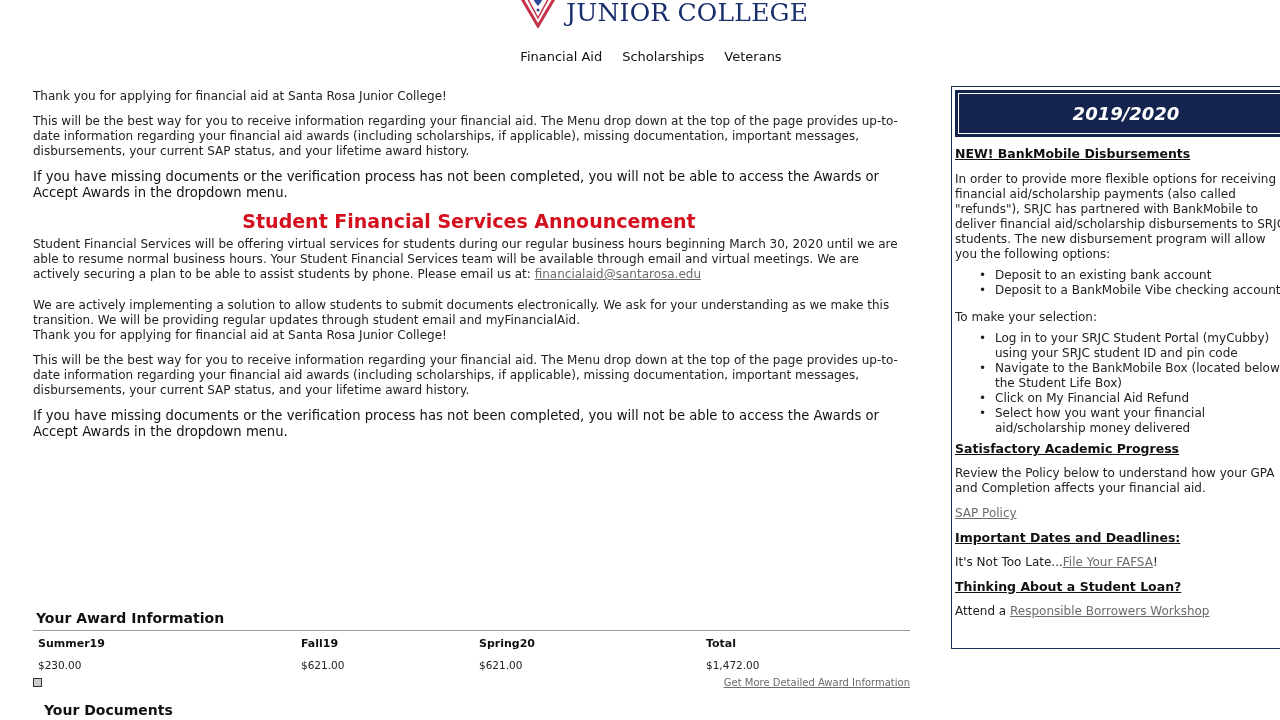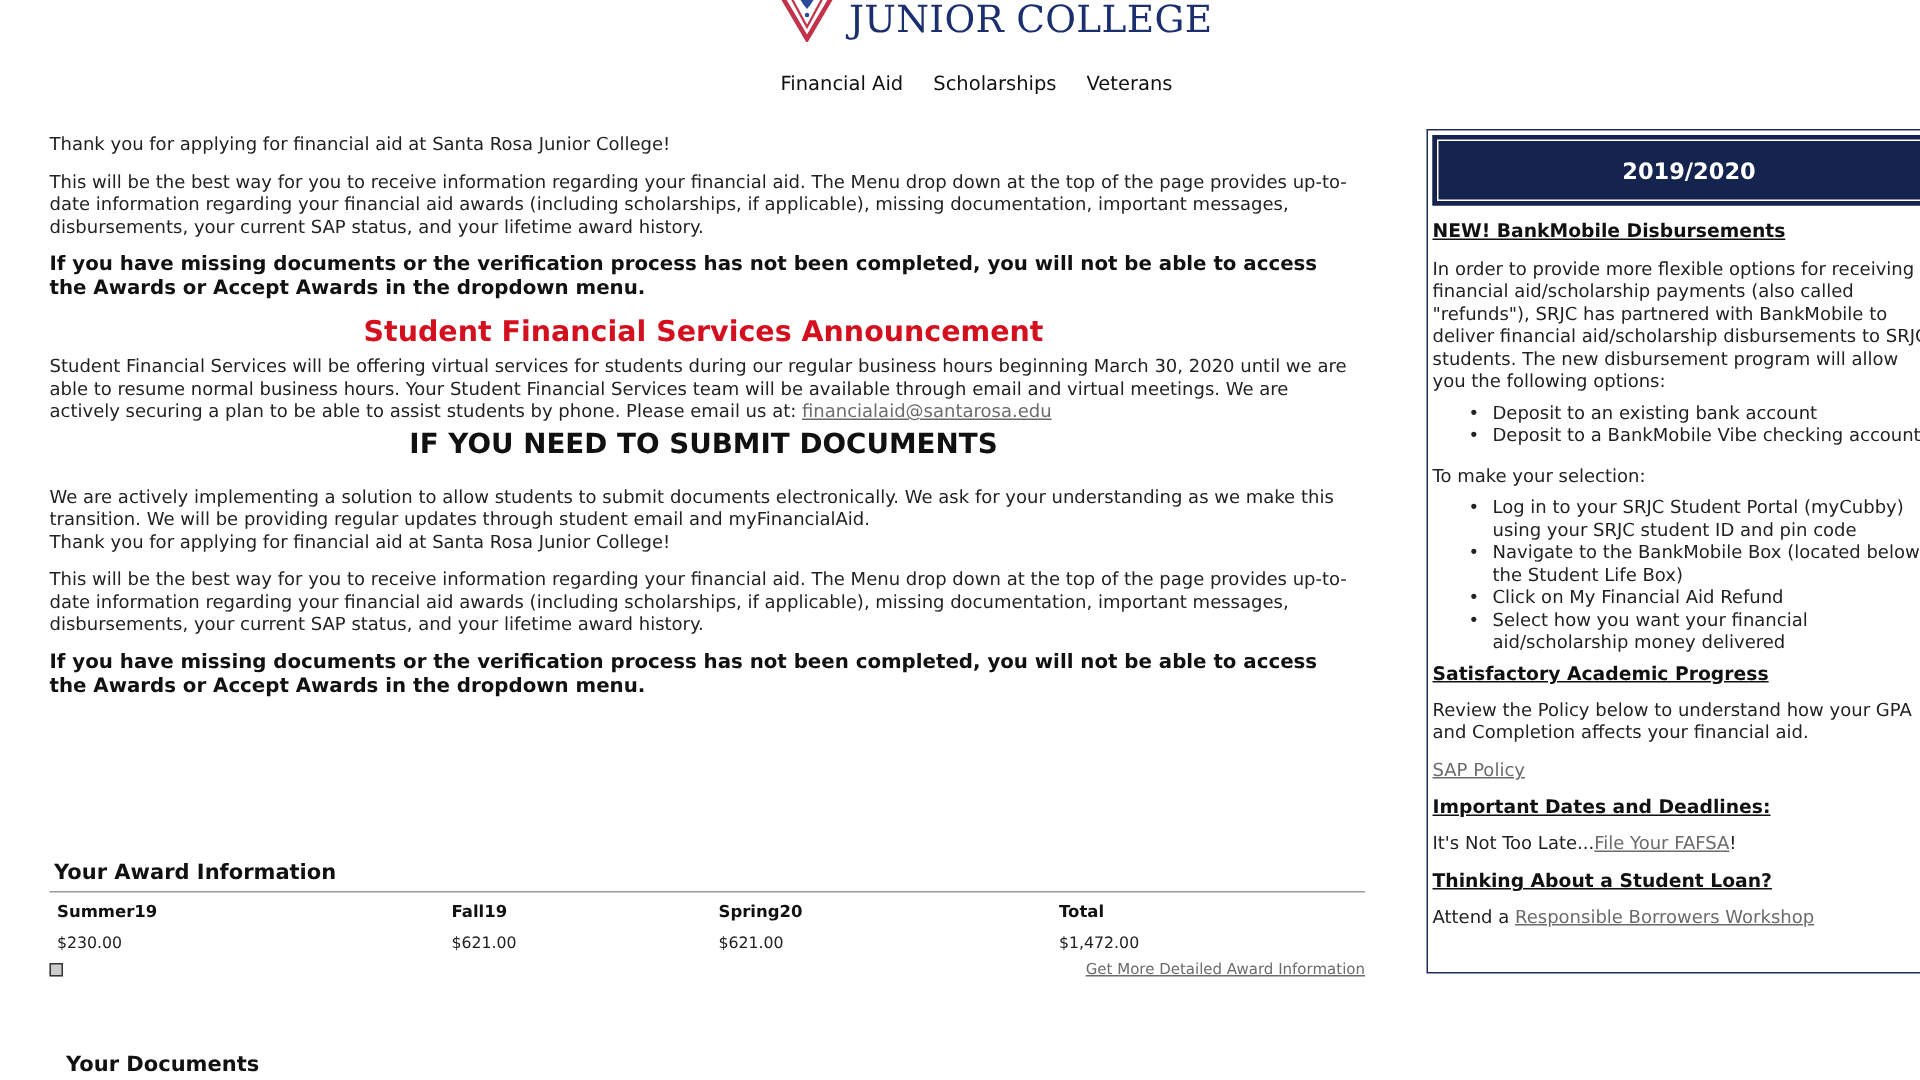--- a/index.html
+++ b/index.html
@@ -11,40 +11,40 @@
   .logo-heart { width: 44px; height: 36px; position: relative; }
   .logo-text { font-family: "DejaVu Serif", serif; color: #1b2f6e; font-size: 25px; letter-spacing: 0.2px; margin-left: 6px; line-height: 30px; }
 
   .topnav { position: absolute; top: 49px; left: 0; width: 1302px; display: flex; justify-content: center; gap: 20px; }
   .topnav a { font-family: "DejaVu Sans", sans-serif; font-weight: normal; font-size: 13px; color: #111; text-decoration: none; }
 
   
   .main { position: absolute; left: 33px; top: 84px; width: 872px; }
   .welcome { font-size: 17px; font-weight: bold; color: #14244f; font-family: "DejaVu Sans", sans-serif; line-height: 22px; }
   .p { font-size: 12px; line-height: 15px; color: #222; }
-  .bold-warn { font-size: 13.2px; font-weight: bold; color: #111; line-height: 16px; }
+  .bold-warn { font-size: 13.2px; font-weight: normal; color: #111; line-height: 16px; }
   .announce { text-align: center; color: #d4101f; font-size: 19px; font-weight: bold; line-height: 24px; }
   .submit-title { text-align: center; font-size: 18.5px; color: #111; line-height: 22px; }
   a.link { color: #6b6b6b; text-decoration: underline; }
 
   
-  .award { position: absolute; left: 33px; top: 572px; width: 877px; }
+  .award { position: absolute; left: 33px; top: 608px; width: 877px; }
   .award-title { font-size: 14px; font-weight: bold; color: #111; padding-left: 3px; line-height: 20px; }
   .award-rule { height: 1px; background: #9a9a9a; margin-top: 2px; }
   .award-grid { display: grid; grid-template-columns: 263px 178px 227px 200px; padding-left: 5px; }
   .award-grid .h { font-size: 11px; font-weight: bold; margin-top: 6px; line-height: 14px; }
   .award-grid .v { font-size: 10.5px; margin-top: 8px; line-height: 13px; color: #222; }
   .award-link { margin-top: 5px; display: flex; align-items: center; font-size: 10px; justify-content: space-between; }
   .award-link .sq { width: 9px; height: 9px; border: 1.5px solid #333; background: #ccc; margin-right: 4px; display: inline-block; }
   .docs-title { position: absolute; left: 44px; top: 702px; font-size: 14px; font-weight: bold; color: #111; }
 
   
   .side { position: absolute; left: 951px; top: 86px; width: 340px; height: 563px; border: 1px solid #1c2d5a; background: #fff; }
   .side-head { margin: 3px; height: 47px; background: #14244f; border: 1px solid #14244f; outline: 1px solid #fff; outline-offset: -4px; color: #fff; display: flex; align-items: center; justify-content: center; }
-  .side-head span { font-weight: bold; font-size: 15px; margin-left: 10px; }
+  .side-head span { font-weight: bold; font-size: 18px; margin-left: 10px; font-style: italic; }
   .side-body { padding: 0 0 0 3px; font-size: 12px; line-height: 15px; color: #222; }
   .side-h { font-weight: bold; text-decoration: underline; font-size: 12.5px; color: #111; line-height: 16px; }
   .side-body ul { list-style: none; margin-left: 24px; }
   .side-body li { position: relative; padding-left: 16px; }
   .side-body li::before { content: "•"; position: absolute; left: 0; top: 0; }
 </style>
 </head>
 <body>
 
 <div class="logo">
@@ -66,21 +66,20 @@
 </nav>
 
 <div class="main">
   <p class="p" style="margin-top:5px">Thank you for applying for financial aid at Santa Rosa Junior College!</p>
   <p class="p" style="margin-top:10px">This will be the best way for you to receive information regarding your financial aid. The Menu drop down at the top of the page provides up-to-date information regarding your financial aid awards (including scholarships, if applicable), missing documentation, important messages, disbursements, your current SAP status, and your lifetime award history.</p>
   <p class="bold-warn" style="margin-top:10px">If you have missing documents or the verification process has not been completed, you will not be able to access the Awards or Accept Awards in the dropdown menu.</p>
 
   <h2 class="announce" style="margin-top:8px">Student Financial Services Announcement</h2>
   <p class="p" style="margin-top:4px"><span>Student Financial Services will be offering virtual services for students during our regular business hours beginning March 30, 2020 until we are able to resume normal business hours. Your Student Financial Services team will be available through email and virtual meetings. We are actively securing a plan to be able to assist students by phone. Please email us at: </span><a href="#" class="link">financialaid@santarosa.edu</a></p>
 
-  <h2 class="submit-title" style="margin-top:4px">IF YOU NEED TO SUBMIT DOCUMENTS</h2>
   <p class="p" style="margin-top:16px">We are actively implementing a solution to allow students to submit documents electronically. We ask for your understanding as we make this transition. We will be providing regular updates through student email and myFinancialAid.</p>
   <p class="p">Thank you for applying for financial aid at Santa Rosa Junior College!</p>
   <p class="p" style="margin-top:10px">This will be the best way for you to receive information regarding your financial aid. The Menu drop down at the top of the page provides up-to-date information regarding your financial aid awards (including scholarships, if applicable), missing documentation, important messages, disbursements, your current SAP status, and your lifetime award history.</p>
   <p class="bold-warn" style="margin-top:10px">If you have missing documents or the verification process has not been completed, you will not be able to access the Awards or Accept Awards in the dropdown menu.</p>
 </div>
 
 <section class="award">
   <h3 class="award-title">Your Award Information</h3>
   <div class="award-rule"></div>
   <div class="award-grid">

